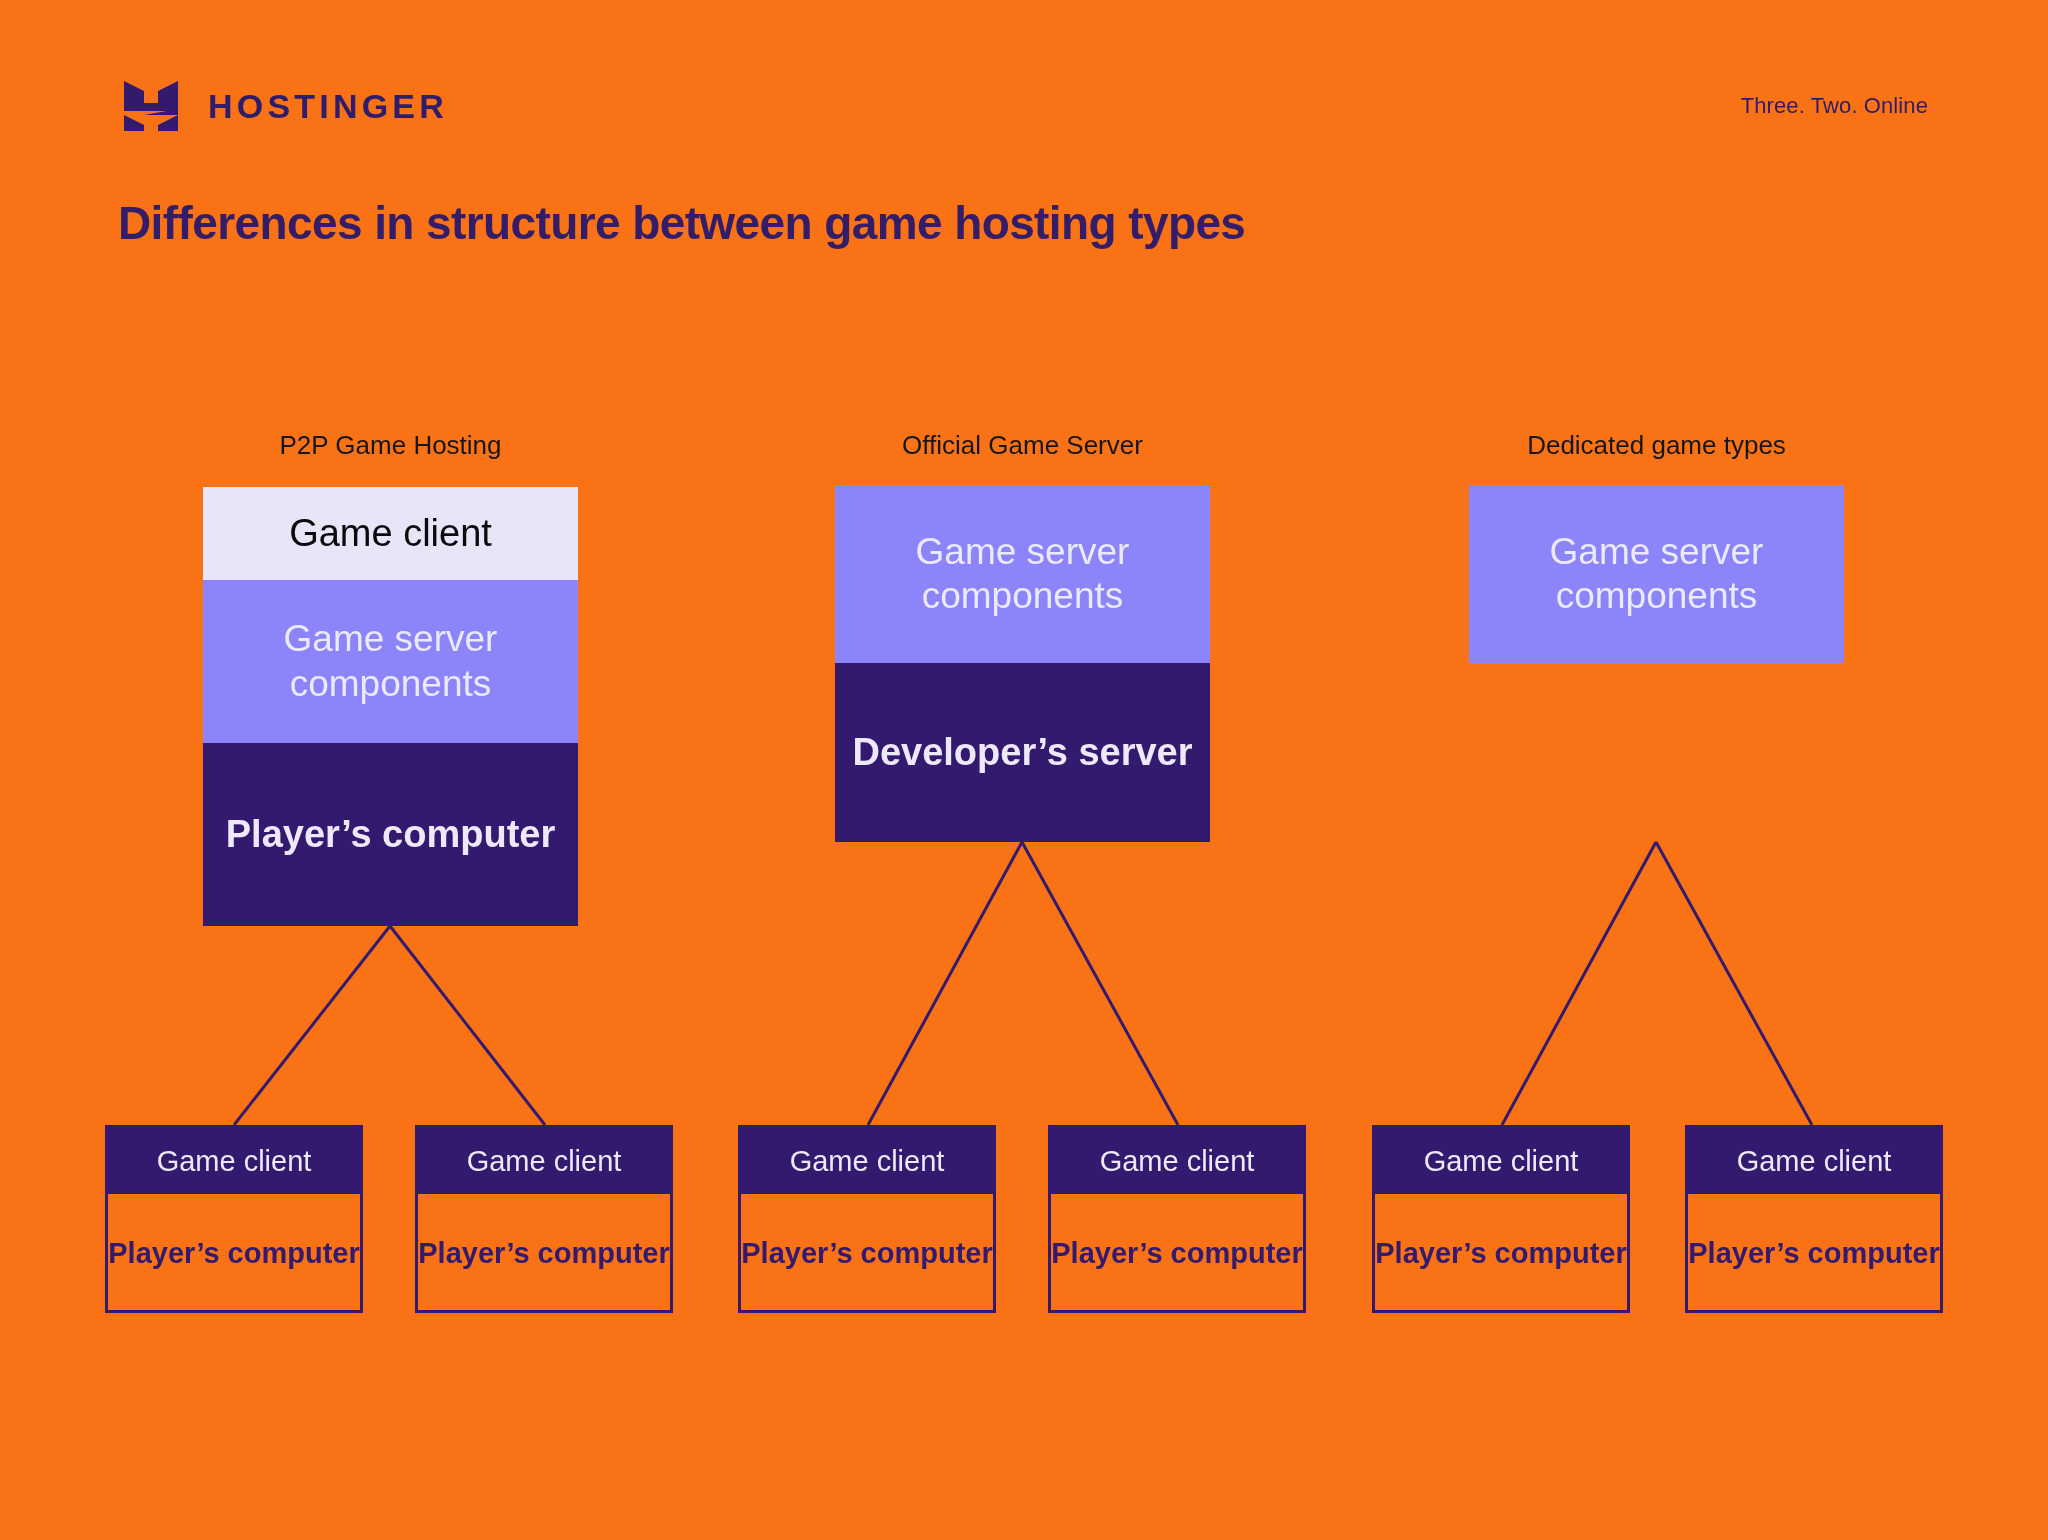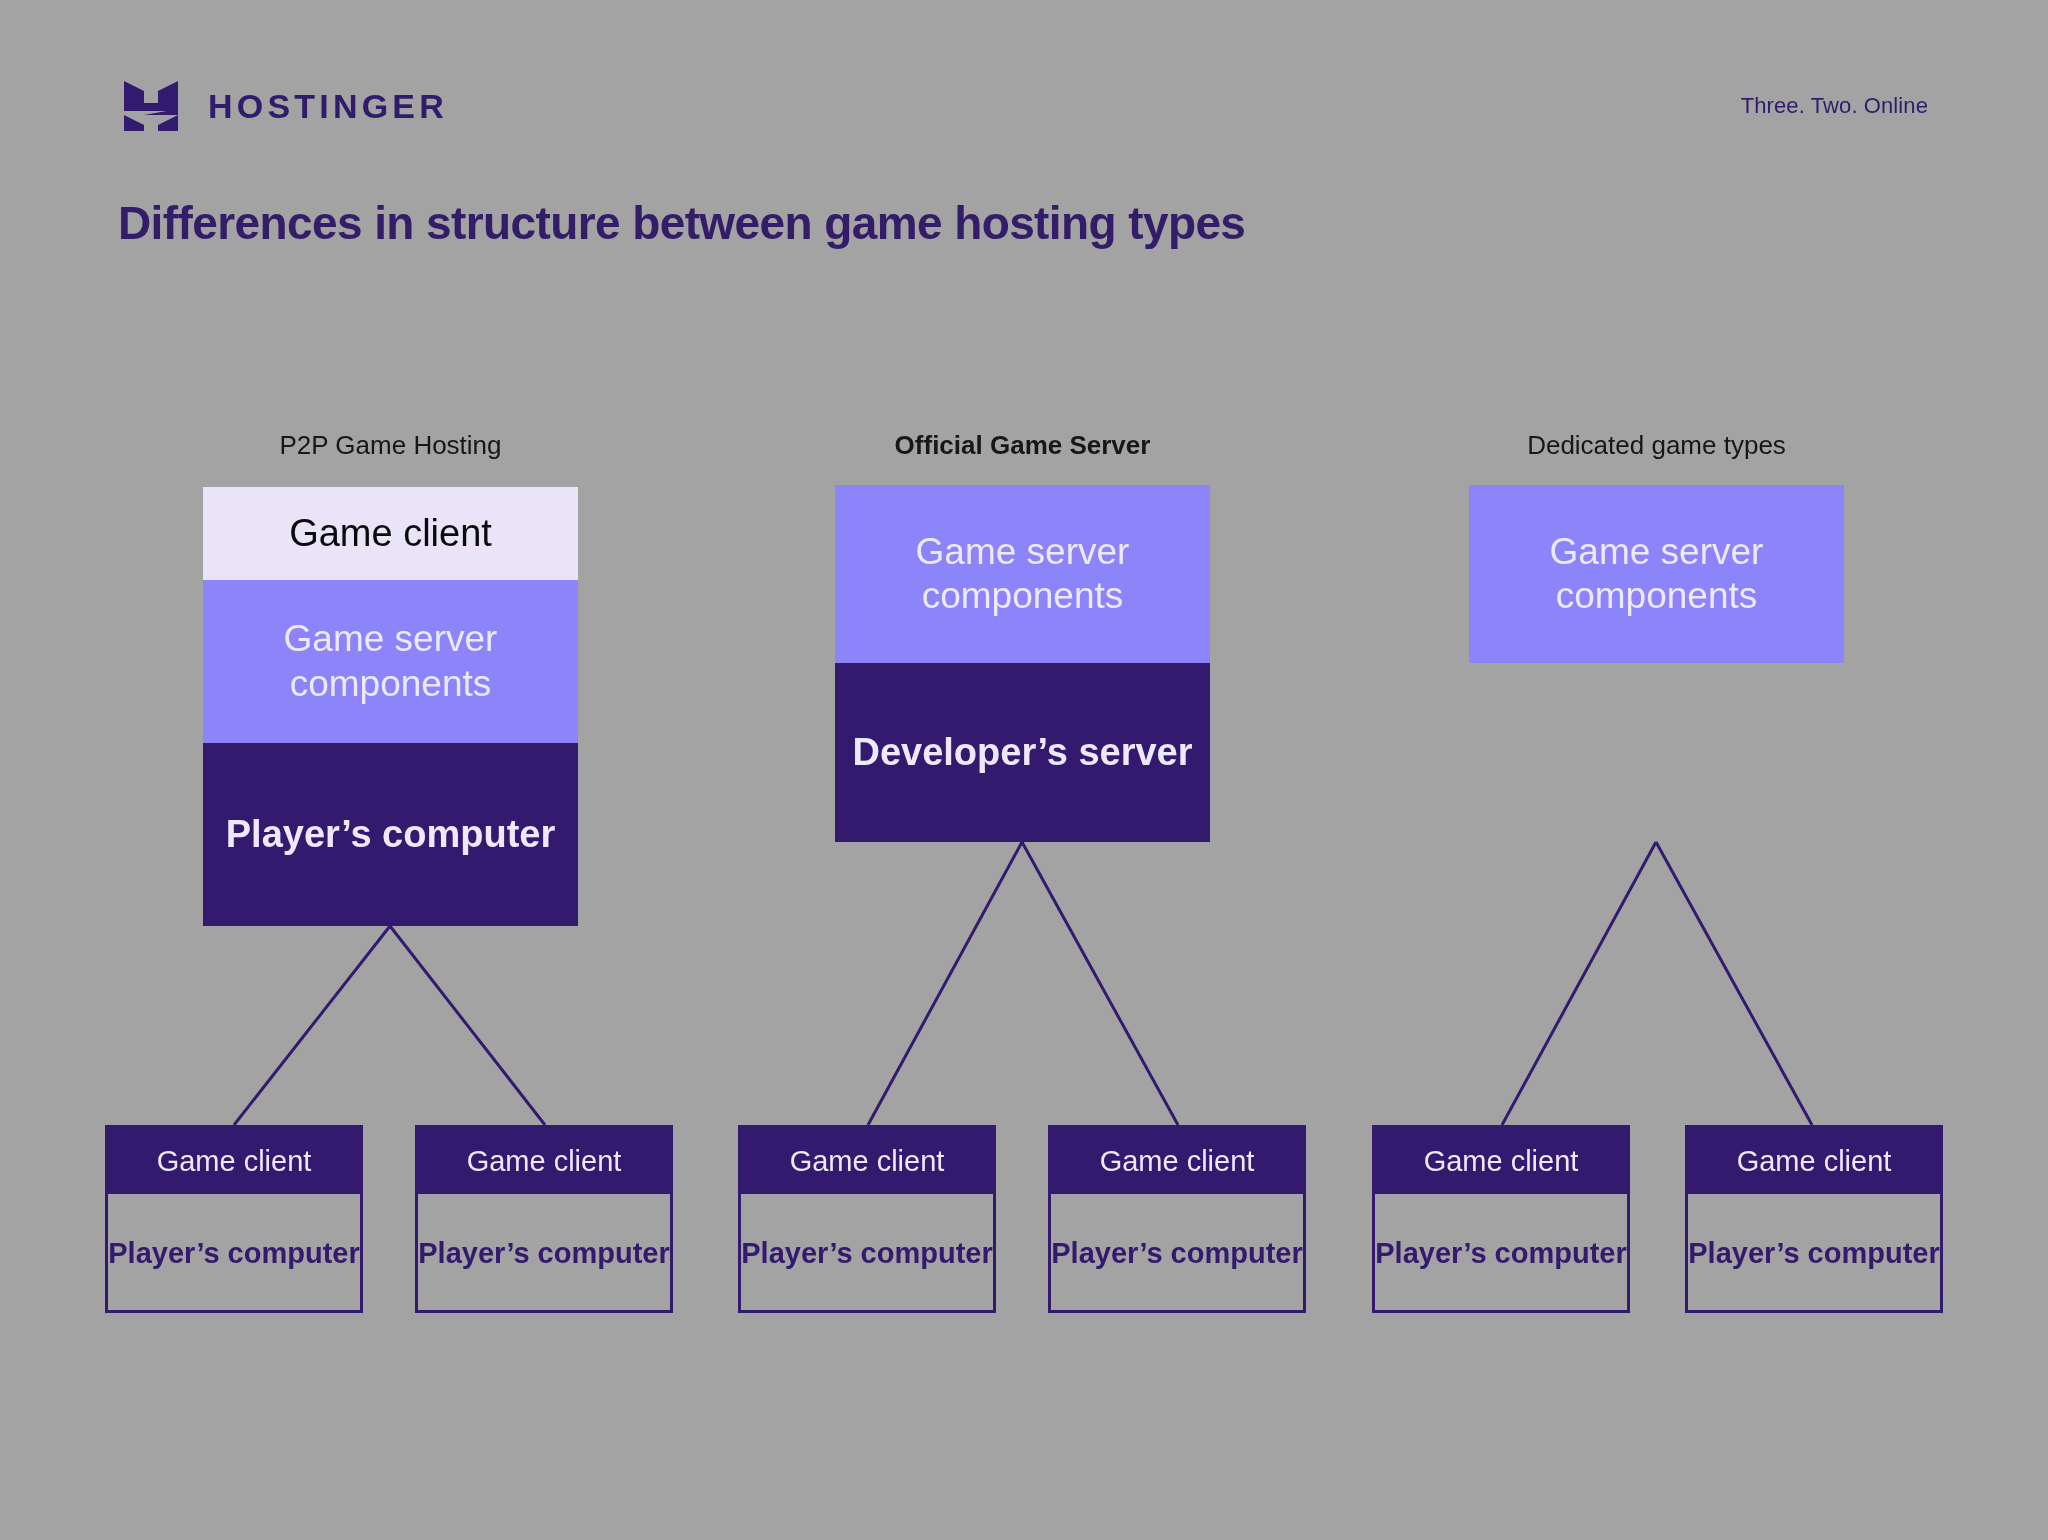--- a/index.html
+++ b/index.html
@@ -9,21 +9,21 @@
     height: 1540px;
     background: #d3dffd;
     font-family: "Liberation Sans", "DejaVu Sans", sans-serif;
     overflow: hidden;
   }
 
   .page {
     position: relative;
     width: 2048px;
     height: 1540px;
-    background: #a3a3a3;
+    background: #f97316;
   }
 
   
   .header {
     position: absolute;
     left: 120px;
     top: 72px;
     width: 1808px;
     height: 68px;
     display: flex;
@@ -203,21 +203,21 @@
 
     <div class="client-box" style="left:105px; top:1125px; width:258px; height:188px;">
       <div class="client-head">Game client</div>
       <div class="client-body">Player’s computer</div>
     </div>
     <div class="client-box" style="left:415px; top:1125px; width:258px; height:188px;">
       <div class="client-head">Game client</div>
       <div class="client-body">Player’s computer</div>
     </div>
 
-    <div class="col-label" style="left:835px; top:432px; width:375px;font-weight:bold;">Official Game Server</div>
+    <div class="col-label" style="left:835px; top:432px; width:375px;">Official Game Server</div>
 
     <div class="stack" style="left:835px; top:485px; width:375px; height:357px;">
       <div class="seg seg-components" style="height:178px;">Game server components</div>
       <div class="seg seg-server" style="height:179px;">Developer’s server</div>
     </div>
 
     <div class="client-box" style="left:738px; top:1125px; width:258px; height:188px;">
       <div class="client-head">Game client</div>
       <div class="client-body">Player’s computer</div>
     </div>

